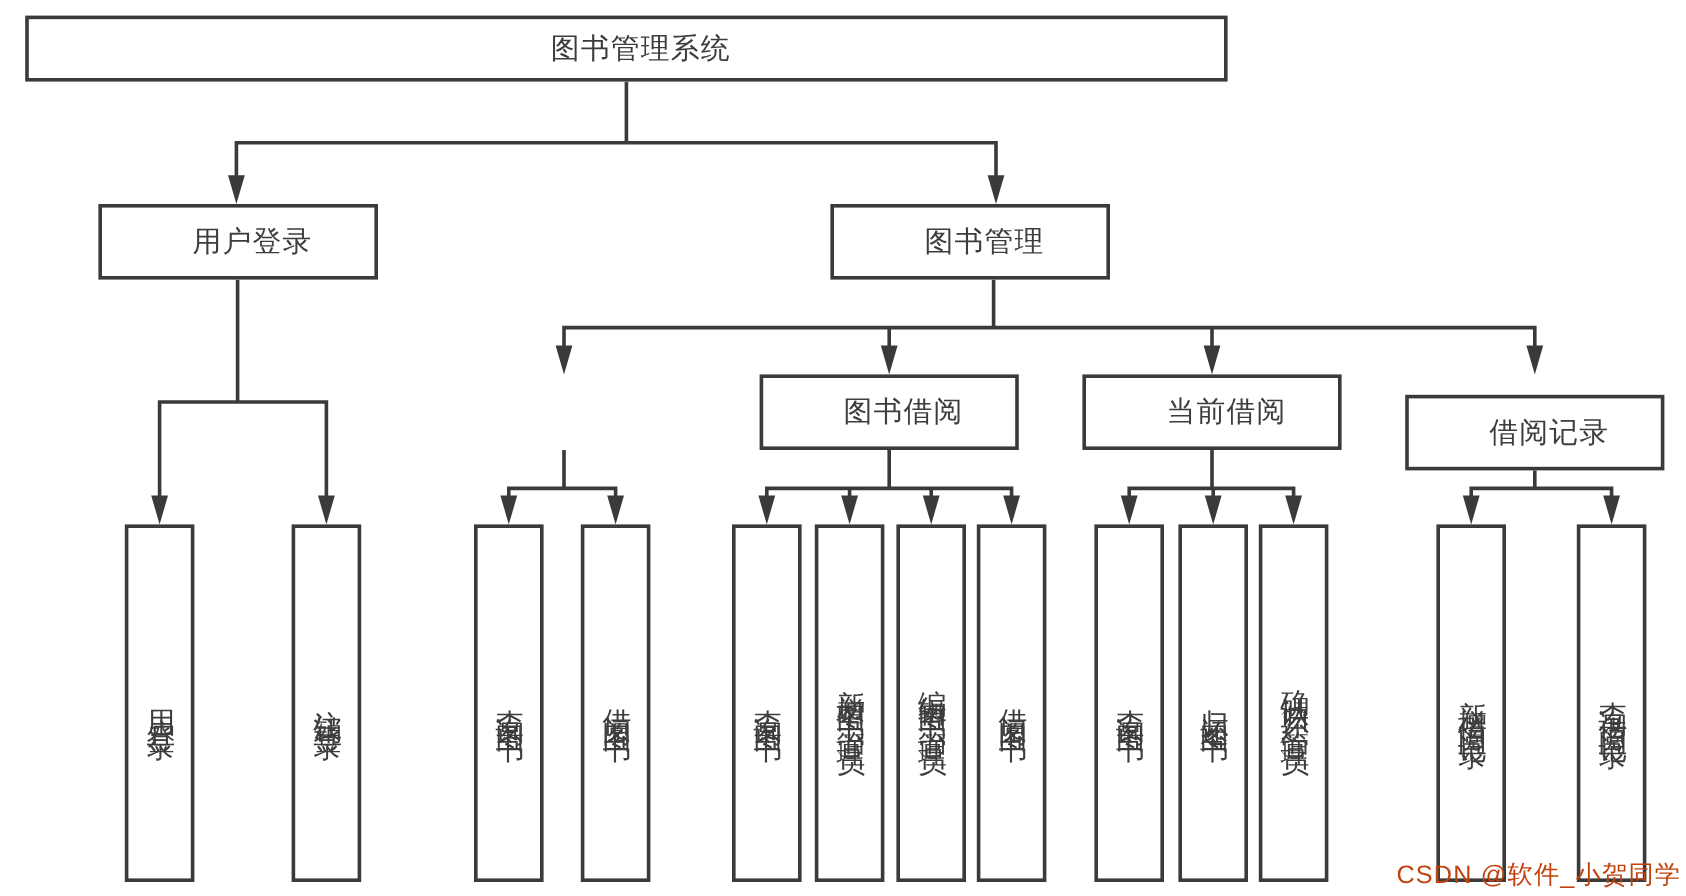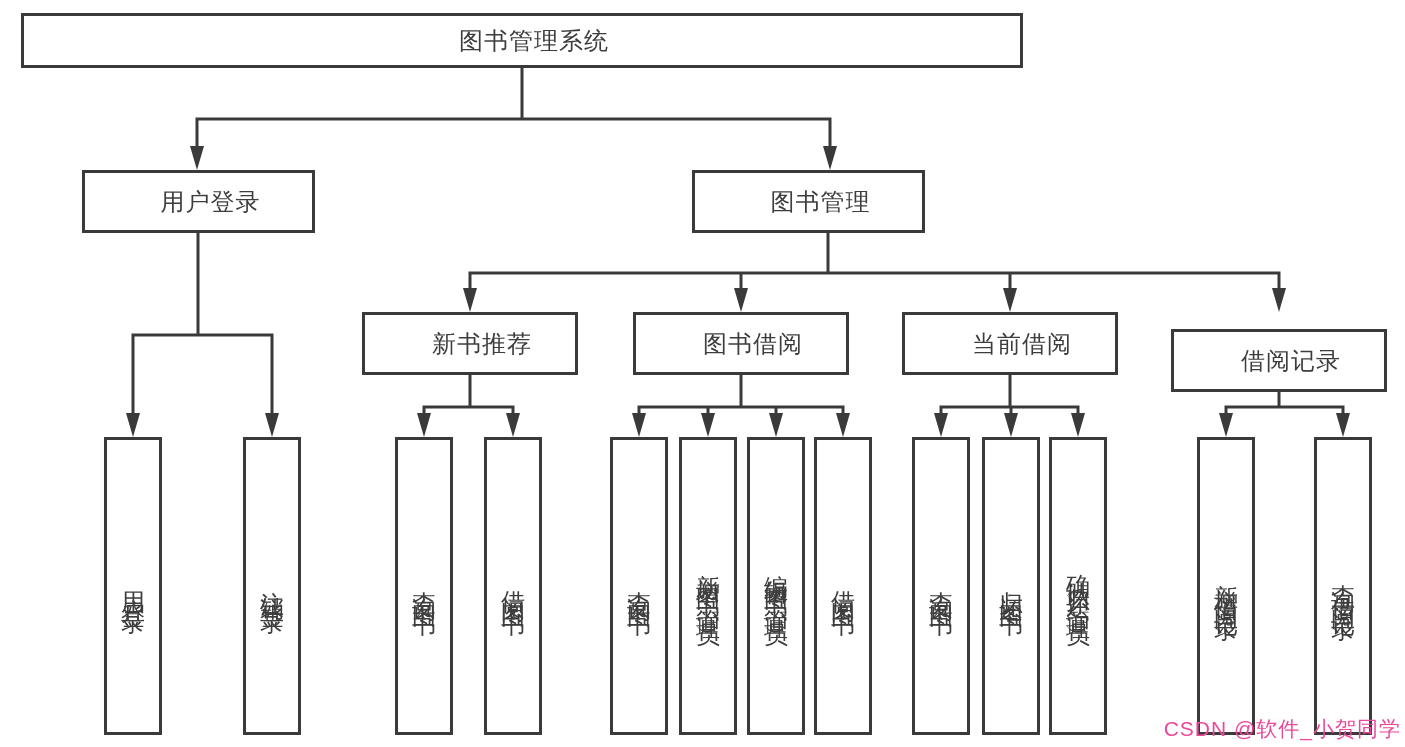--- a/index.html
+++ b/index.html
@@ -35,21 +35,21 @@
     text-orientation: mixed;
     letter-spacing: 7px;
     font-size: 24px;
   }
   .watermark {
     position: absolute;
     right: 4px;
     bottom: 4px;
     font-size: 21px;
     letter-spacing: 1px;
-    color: #ec4899;
+    color: #c2410c;
     z-index: 5;
     white-space: nowrap;
   }
 </style>
 </head>
 <body>
 
 <div class="canvas">
 
   <svg class="connectors" viewBox="0 0 1405 747" xmlns="http://www.w3.org/2000/svg">
@@ -104,21 +104,20 @@
       <polygon points="1219,413 1233,413 1226,437"></polygon>
       <polygon points="1336,413 1350,413 1343,437"></polygon>
     </g>
   </svg>
 
   <div class="node h" style="left:21px; top:13px; width:1002px; height:55px;">图书管理系统</div>
 
   <div class="node h" style="left:82px; top:170px; width:233px; height:63px;">用户登录</div>
   <div class="node h" style="left:692px; top:170px; width:233px; height:63px;">图书管理</div>
 
-  <div class="node h" style="left:362px; top:312px; width:216px; height:63px;">新书推荐</div>
   <div class="node h" style="left:633px; top:312px; width:216px; height:63px;">图书借阅</div>
   <div class="node h" style="left:902px; top:312px; width:216px; height:63px;">当前借阅</div>
   <div class="node h" style="left:1171px; top:329px; width:216px; height:63px;">借阅记录</div>
 
   <div class="node v" style="left:104px; top:437px; width:58px; height:298px;">用户登录</div>
   <div class="node v" style="left:243px; top:437px; width:58px; height:298px;">注销登录</div>
 
   <div class="node v" style="left:395px; top:437px; width:58px; height:298px;">查询图书</div>
   <div class="node v" style="left:484px; top:437px; width:58px; height:298px;">借阅图书</div>
 

